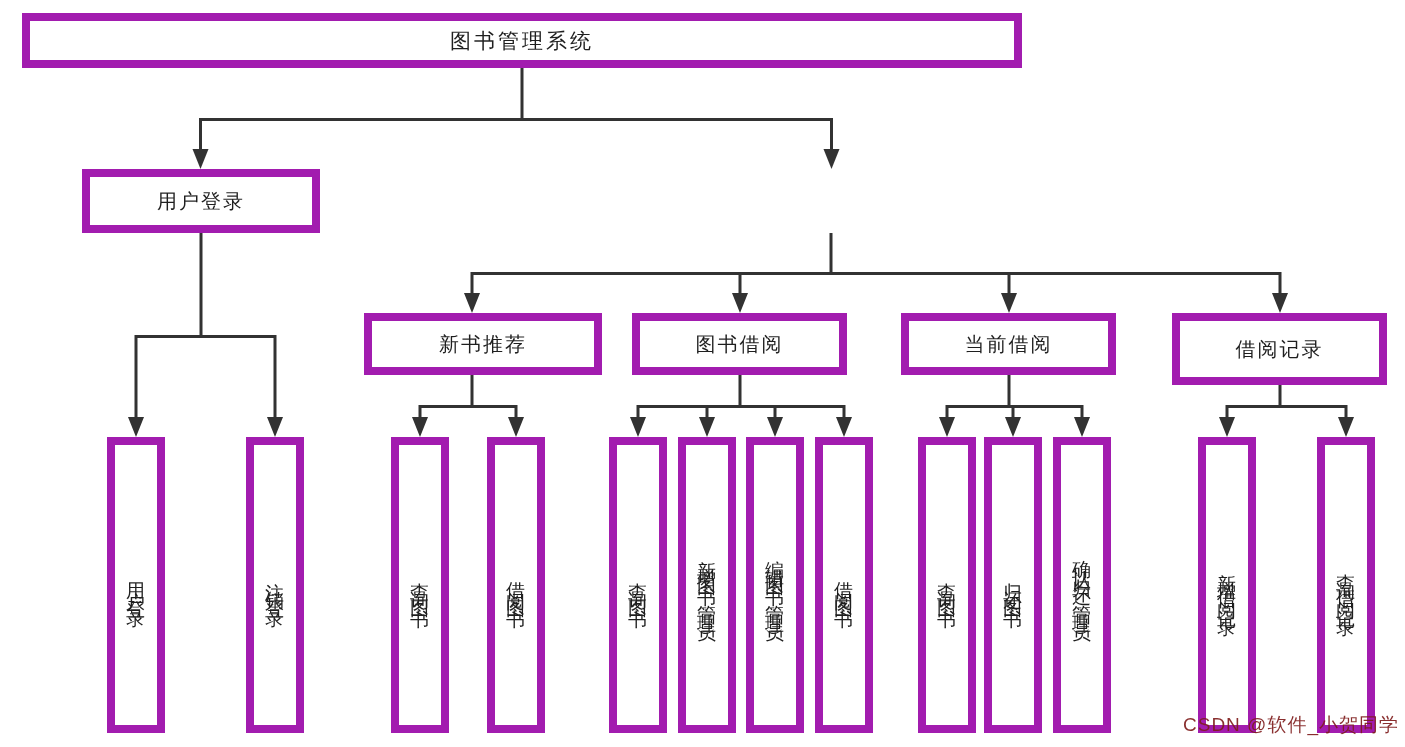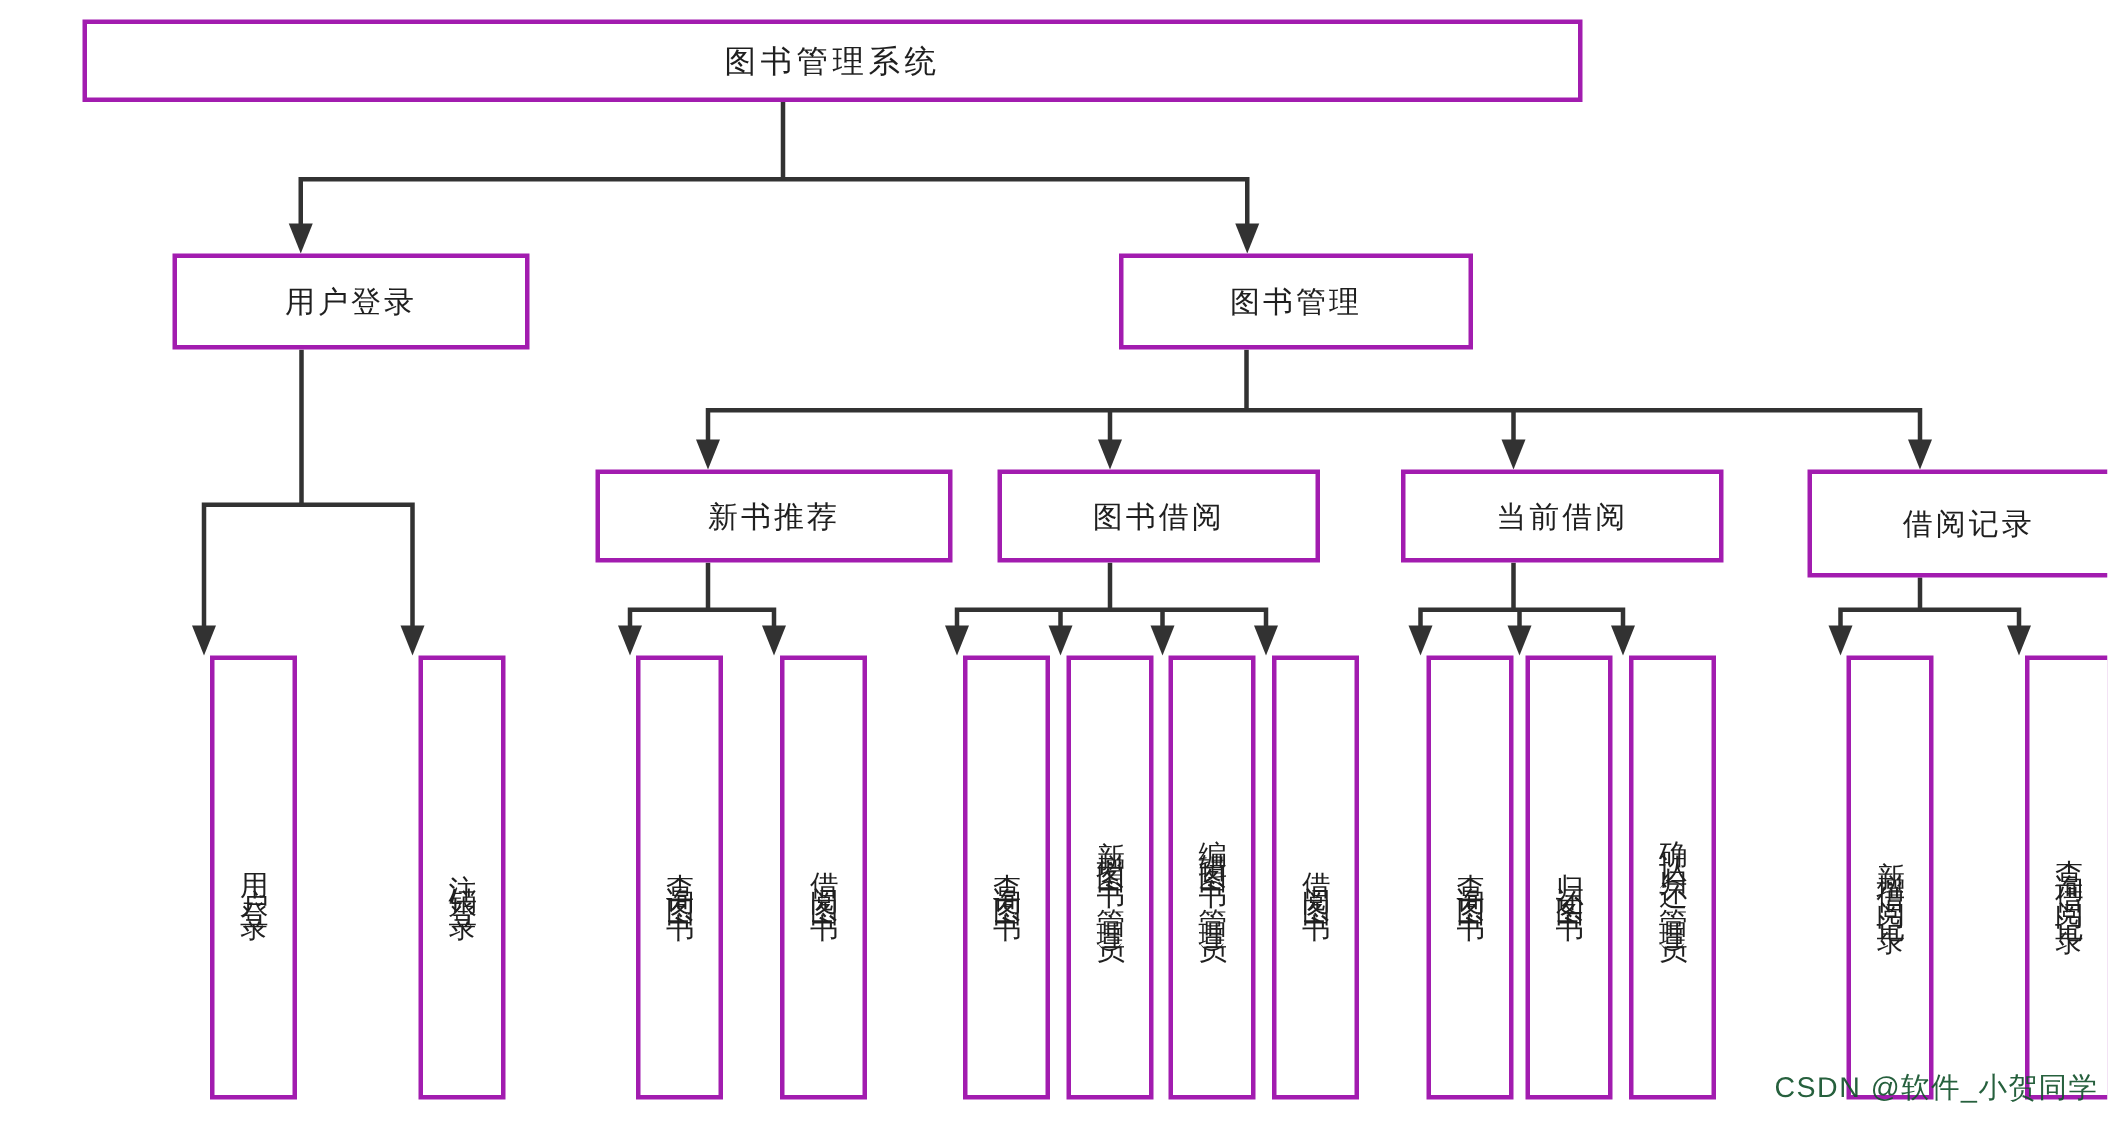--- a/index.html
+++ b/index.html
@@ -3,23 +3,22 @@
 <meta charset="utf-8">
 <style>
   html,body{margin:0;padding:0;background:#ffffff;}
   .stage{
     position:relative;width:1405px;height:747px;background:#ffffff;
     font-family:"Liberation Sans",sans-serif;color:#1f1f1f;overflow:hidden;
   }
   svg.wires{position:absolute;left:0;top:0;width:1405px;height:747px;pointer-events:none;}
   .box{
     position:absolute;box-sizing:border-box;background:#ffffff;
-    border:3px solid #a21caf;display:flex;align-items:center;justify-content:center;
+    border:8px solid #a21caf;display:flex;align-items:center;justify-content:center;
     text-align:center;
-    margin-left:33px;
   }
   .box.root{font-size:21px;letter-spacing:3px;}
   .box.h{font-size:20px;letter-spacing:2px;}
   .box.v{font-size:19px;}
   .box.v .vt{
     writing-mode:vertical-rl;text-orientation:mixed;
     letter-spacing:9px;line-height:1;white-space:nowrap;
   }
   
   .b-root{left:22px;top:13px;width:1000px;height:55px;}
@@ -30,21 +29,21 @@
   .b-l3c{left:901px;top:313px;width:215px;height:62px;}
   .b-l3d{left:1172px;top:313px;width:215px;height:72px;}
   .leaf{top:437px;width:58px;height:296px;}
   .b-a1{left:107px;} .b-a2{left:246px;}
   .b-b1{left:391px;} .b-b2{left:487px;}
   .b-c1{left:609px;} .b-c2{left:678px;} .b-c3{left:746px;} .b-c4{left:815px;}
   .b-d1{left:918px;} .b-d2{left:984px;} .b-d3{left:1053px;}
   .b-e1{left:1198px;} .b-e2{left:1317px;}
   .watermark{
     position:absolute;left:1183px;top:712px;z-index:10;
-    font-size:19px;letter-spacing:1px;color:#14532d;opacity:.92;white-space:nowrap;
+    font-size:19px;letter-spacing:1px;color:#7f1d1d;opacity:.92;white-space:nowrap;
   }
   .wires path{stroke:#323232;stroke-width:3;fill:none;}
   .wires polygon{fill:#323232;}
 </style>
 </head>
 <body>
 
 <div class="stage">
 
   <svg class="wires" viewBox="0 0 1405 747">
@@ -82,23 +81,20 @@
     <polygon points="1219,417 1235,417 1227,437"></polygon>
     <polygon points="1338,417 1354,417 1346,437"></polygon>
   </svg>
 
   <div class="box root b-root">
     <span>图书管理系统</span>
   </div>
 
   <div class="box h b-l2a">
     <span>用户登录</span>
-  </div>
-  <div class="box h b-l2b">
-    <span>图书管理</span>
   </div>
 
   <div class="box h b-l3a">
     <span>新书推荐</span>
   </div>
   <div class="box h b-l3b">
     <span>图书借阅</span>
   </div>
   <div class="box h b-l3c">
     <span>当前借阅</span>

